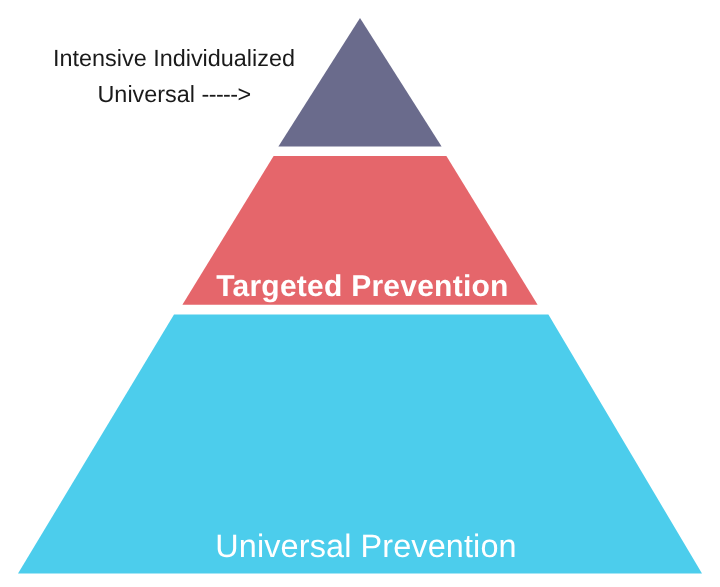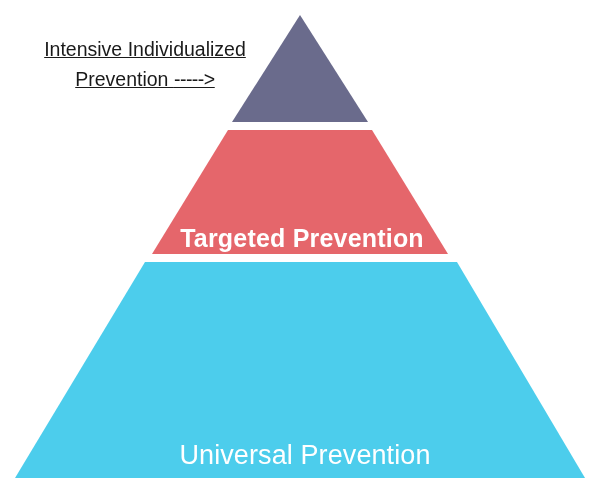--- a/index.html
+++ b/index.html
@@ -54,21 +54,20 @@
     width: 254px;
     text-align: center;
     color: #1a1a1a;
     font-family: "Liberation Sans", sans-serif;
     font-size: 19.5px;
     line-height: 30px;
     white-space: nowrap;
   }
   #callout-annotation .callout-line {
     display: block;
-    text-decoration: underline;
   }
   .arrow-glyph {
     font-family: "Liberation Sans", sans-serif;
     letter-spacing: -0.5px;
   }
 </style>
 </head>
 <body>
 
 <div id="diagram-root" style="background: rgb(255, 255, 255);">
@@ -81,16 +80,16 @@
 
     <polygon class="tier-shape" fill="#4ccdec" points="145,262 457,262 585,478 15,478"></polygon>
 
     <text class="band-label targeted" text-anchor="middle" y="247" x="302" fill="#ffffff">Targeted Prevention</text>
 
     <text class="band-label universal" text-anchor="middle" y="464" x="305" fill="#ffffff">Universal Prevention</text>
   </svg>
 
   <div id="callout-annotation" style="color: rgb(26, 26, 26);">
     <span class="callout-line">Intensive Individualized</span>
-    <span class="callout-line"><span>Prevention </span><span class="arrow-glyph">-----&gt;</span></span>
+    <span class="callout-line"><span>Universal </span><span class="arrow-glyph">-----&gt;</span></span>
   </div>
 
 </div>
 
 </body></html>

